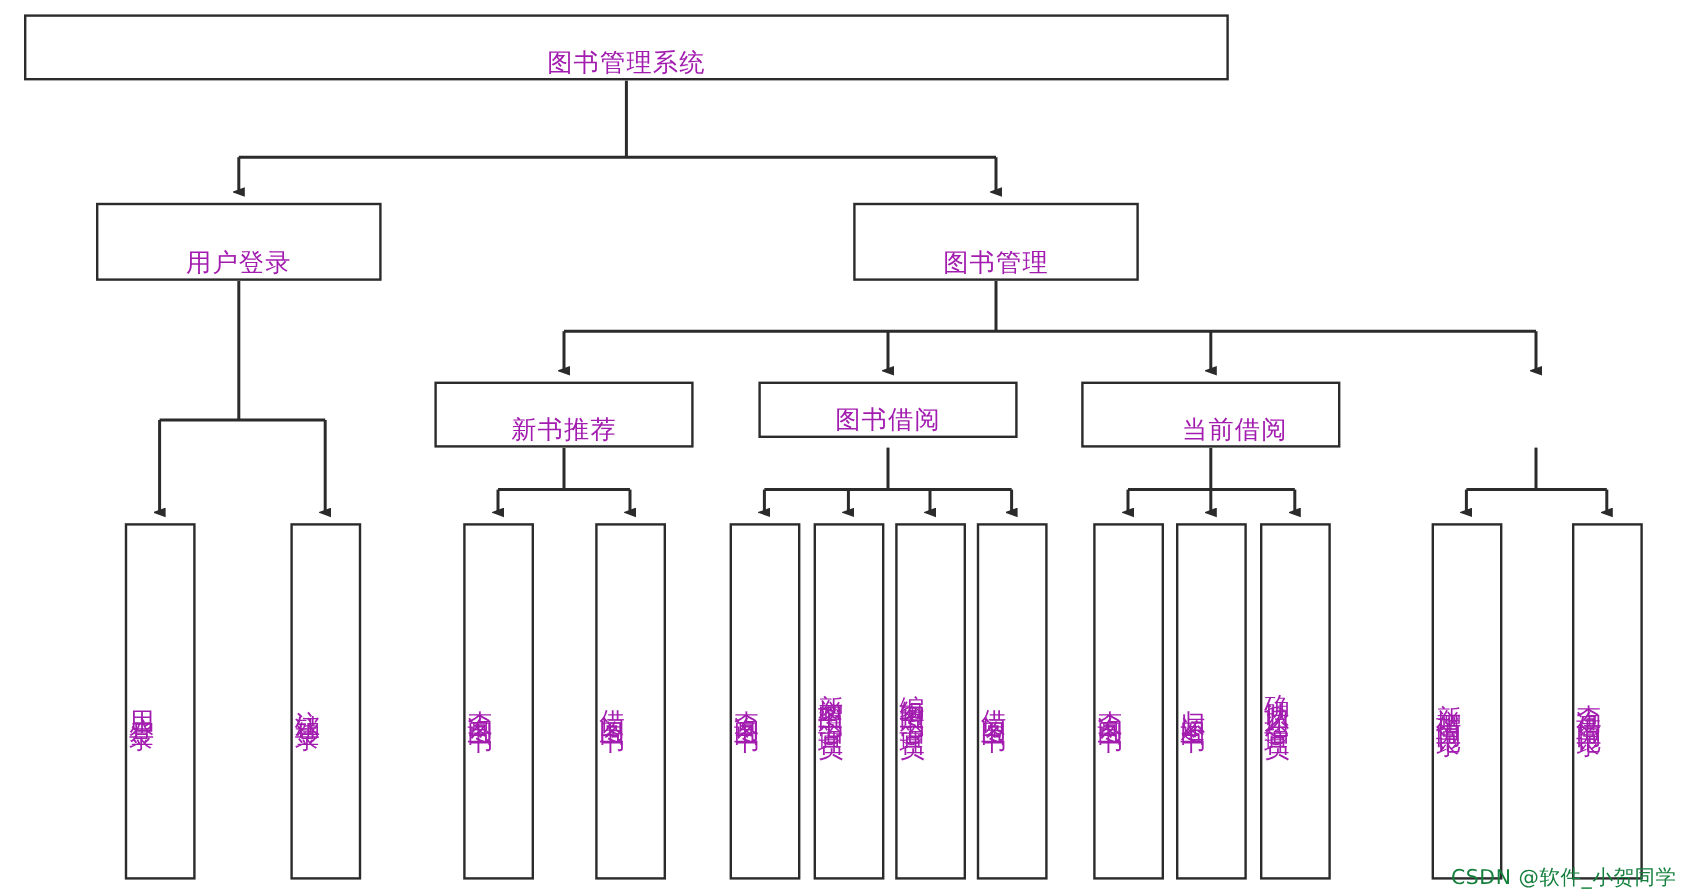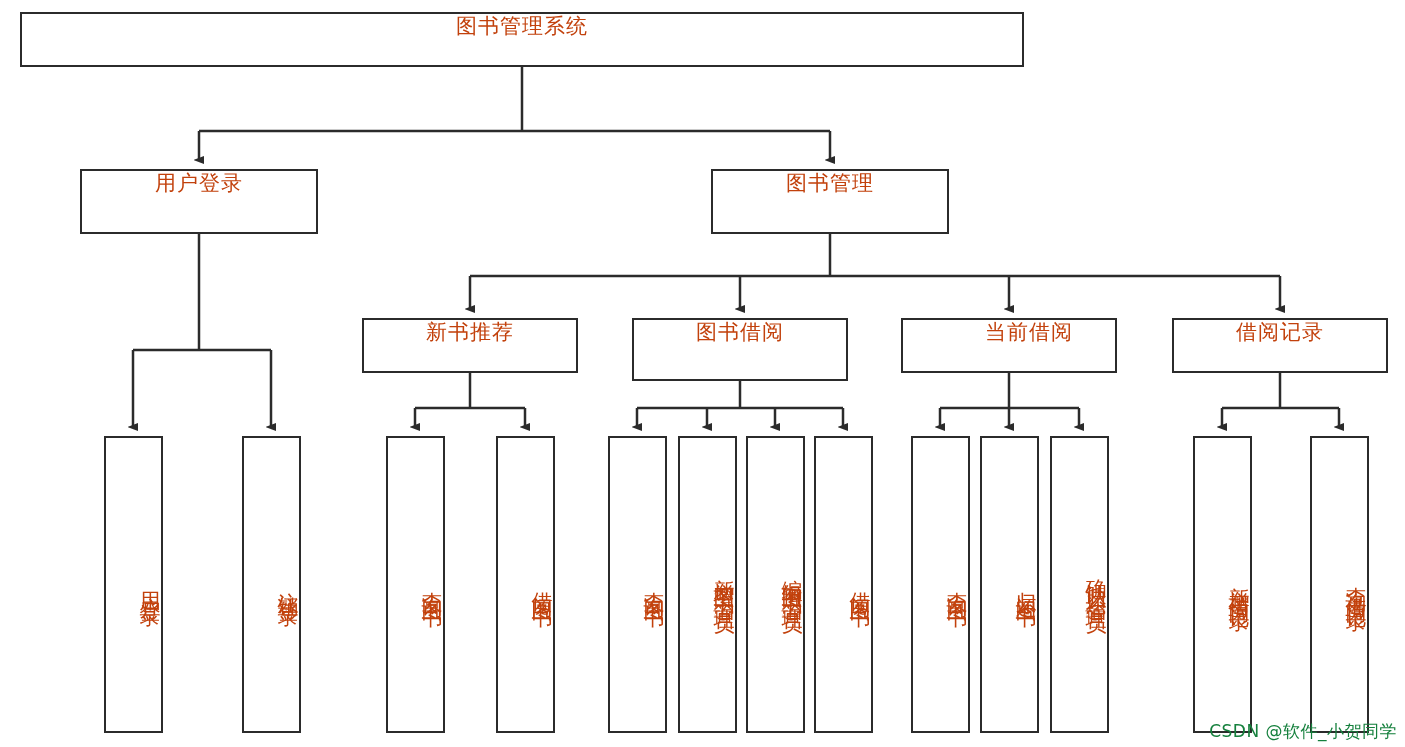--- a/index.html
+++ b/index.html
@@ -25,23 +25,23 @@
     width: 1405px;
     height: 747px;
     pointer-events: none;
   }
   .node {
     position: absolute;
     box-sizing: border-box;
     background: #ffffff;
     border: 2px solid #2b2b2b;
     display: flex;
-    align-items: flex-start;
+    align-items: flex-end;
     justify-content: center;
-    color: #c2410c;
+    color: #a21caf;
   }
   .node.horizontal {
     font-size: 21px;
     letter-spacing: 1px;
     line-height: 1.2;
   }
   .node.vertical {
     writing-mode: vertical-rl;
     text-orientation: upright;
     font-size: 21px;
@@ -127,28 +127,25 @@
   <div class="node horizontal" style="left:80px; top:169px; width:238px; height:65px;">
     <span>用户登录</span>
   </div>
   <div class="node horizontal" style="left:362px; top:318px; width:216px; height:55px;">
     <span>新书推荐</span>
   </div>
 
   <div class="node horizontal" style="left:711px; top:169px; width:238px; height:65px;">
     <span>图书管理</span>
   </div>
-  <div class="node horizontal" style="left:632px; top:318px; width:216px; height:63px;">
+  <div class="node horizontal" style="left:632px; top:318px; width:216px; height:47px;">
     <span>图书借阅</span>
   </div>
   <div class="node horizontal" style="left:901px; top:318px; width:216px; height:55px;padding-left:40px;">
     <span>当前借阅</span>
-  </div>
-  <div class="node horizontal" style="left:1172px; top:318px; width:216px; height:55px;">
-    <span>借阅记录</span>
   </div>
 
   <div class="node vertical" style="left:104px; top:436px; width:59px; height:297px;">
     <span class="vlabel">用户登录</span>
   </div>
   <div class="node vertical" style="left:242px; top:436px; width:59px; height:297px;">
     <span class="vlabel">注销登录</span>
   </div>
 
   <div class="node vertical" style="left:386px; top:436px; width:59px; height:297px;">

